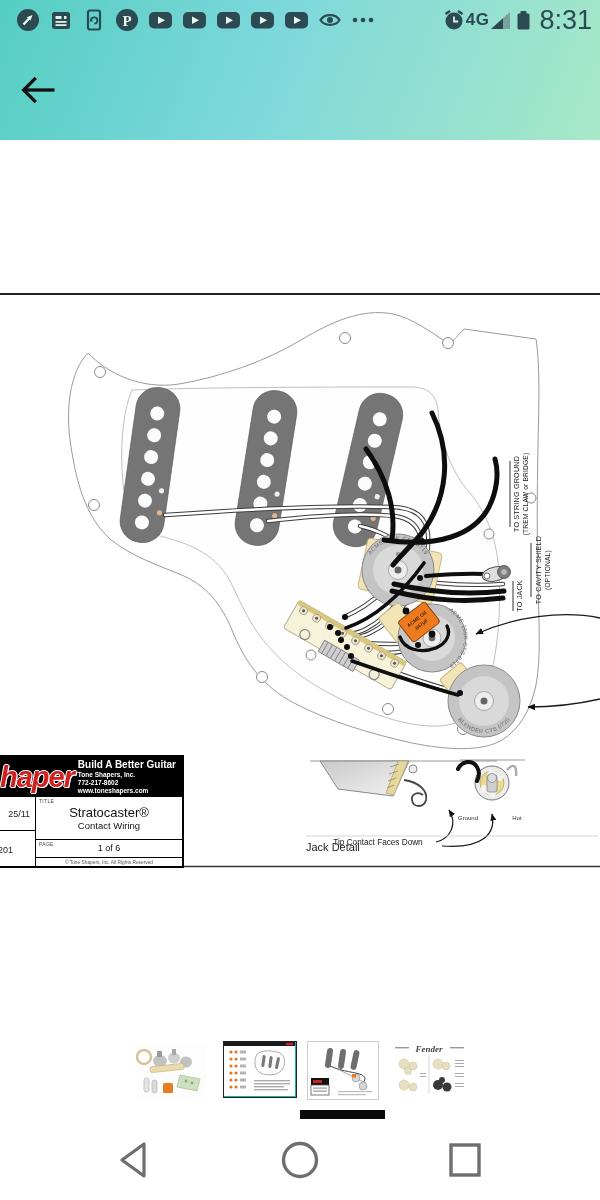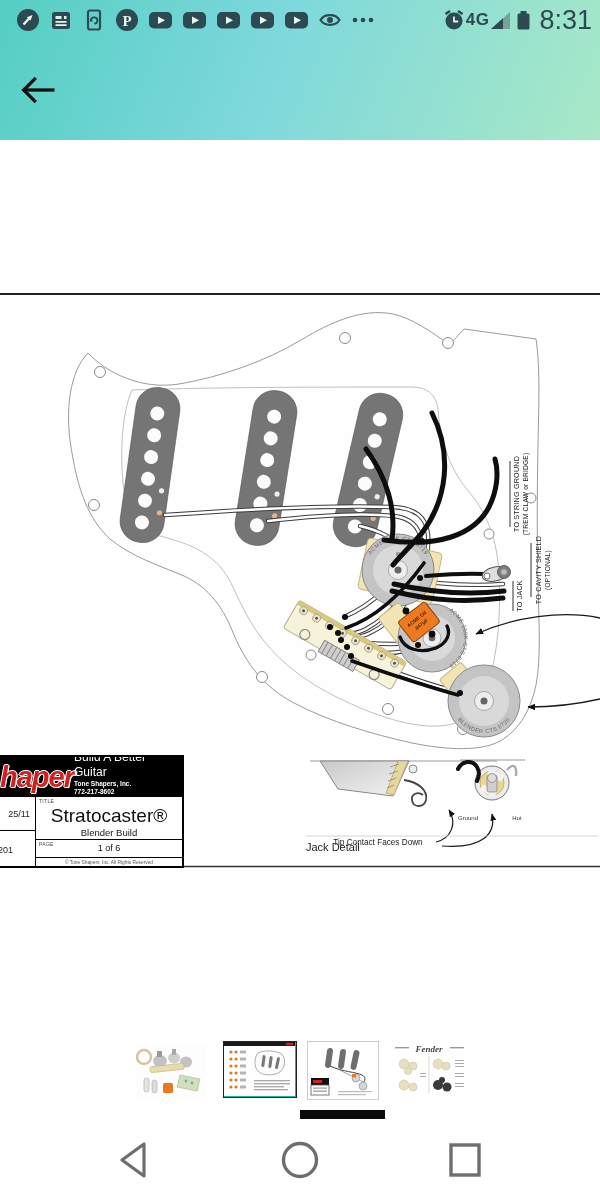--- a/index.html
+++ b/index.html
@@ -17,33 +17,33 @@
   .backbtn{position:absolute;top:68px;left:16px;width:44px;height:44px;}
   
   .diagram{position:absolute;top:293px;left:0;width:600px;height:575px;}
   
   .tblock{position:absolute;left:-46px;top:755px;width:230px;height:113px;border:2px solid #000;
     background:#fff;box-sizing:border-box;z-index:5;}
   .tb-head{height:40px;background:#000;display:flex;align-items:center;overflow:hidden;}
   .tb-logo{padding-left:44px;font-size:29px;font-weight:700;font-style:italic;color:#d01f1f;
     letter-spacing:-1px;text-shadow:-1px 0 #fff,1px 0 #fff,0 -1px #fff,0 1px #fff,1px 1px #fff;}
   .tb-info{margin-left:auto;padding-right:6px;color:#fff;text-align:left;line-height:1.25;}
-  .tb-info .l1{font-size:12px;font-weight:400;}
+  .tb-info .l1{font-size:10px;font-weight:700;}
   .tb-info .l2{font-size:6.5px;font-weight:700;}
   .tb-body{display:flex;height:71px;}
   .tb-left{width:80px;border-right:1.5px solid #000;box-sizing:border-box;display:flex;flex-direction:column;}
   .tb-date{height:34px;border-bottom:1.5px solid #000;box-sizing:border-box;display:flex;
     align-items:center;justify-content:flex-end;padding-right:5px;font-size:9px;color:#222;}
   .tb-num{flex:1;display:flex;align-items:center;justify-content:flex-end;padding-right:22px;
     font-size:9px;color:#222;}
   .tb-right{flex:1;display:flex;flex-direction:column;position:relative;}
   .tb-title{height:43px;border-bottom:1.5px solid #000;box-sizing:border-box;position:relative;
     text-align:center;}
   .tb-lbl{position:absolute;top:1px;left:3px;font-size:5px;color:#444;letter-spacing:.3px;}
-  .tb-t1{margin-top:8px;font-size:19px;color:#111;}
+  .tb-t1{margin-top:8px;font-size:13px;color:#111;}
   .tb-t2{font-size:9.5px;color:#111;}
   .tb-page{height:18px;border-bottom:1px solid #000;box-sizing:border-box;position:relative;text-align:center;}
   .tb-p1{font-size:9px;color:#111;padding-top:3px;}
   .tb-copy{flex:1;text-align:center;font-size:4.8px;color:#555;padding-top:1.5px;}
   
   .thumb{position:absolute;background:#14b8a6;}
   .blackbar{position:absolute;left:300px;top:1110px;width:85px;height:9px;background:#0a0a0a;}
   
   .navbar{position:absolute;left:0;top:1120px;width:600px;height:80px;background:#fff;
     display:flex;align-items:center;justify-content:space-between;padding:0 118px;box-sizing:border-box;}
@@ -409,21 +409,21 @@
     </div>
     <div class="tb-body">
       <div class="tb-left">
         <div class="tb-date">25/11</div>
         <div class="tb-num">201</div>
       </div>
       <div class="tb-right">
         <div class="tb-title">
           <span class="tb-lbl">TITLE</span>
           <div class="tb-t1">Stratocaster®</div>
-          <div class="tb-t2">Blender Build</div>
+          <div class="tb-t2">Contact Wiring</div>
         </div>
         <div class="tb-page">
           <span class="tb-lbl">PAGE</span>
           <div class="tb-p1">1 of 6</div>
         </div>
         <div class="tb-copy">© Tone Shapers, Inc.   All Rights Reserved</div>
       </div>
     </div>
   </div>
 

